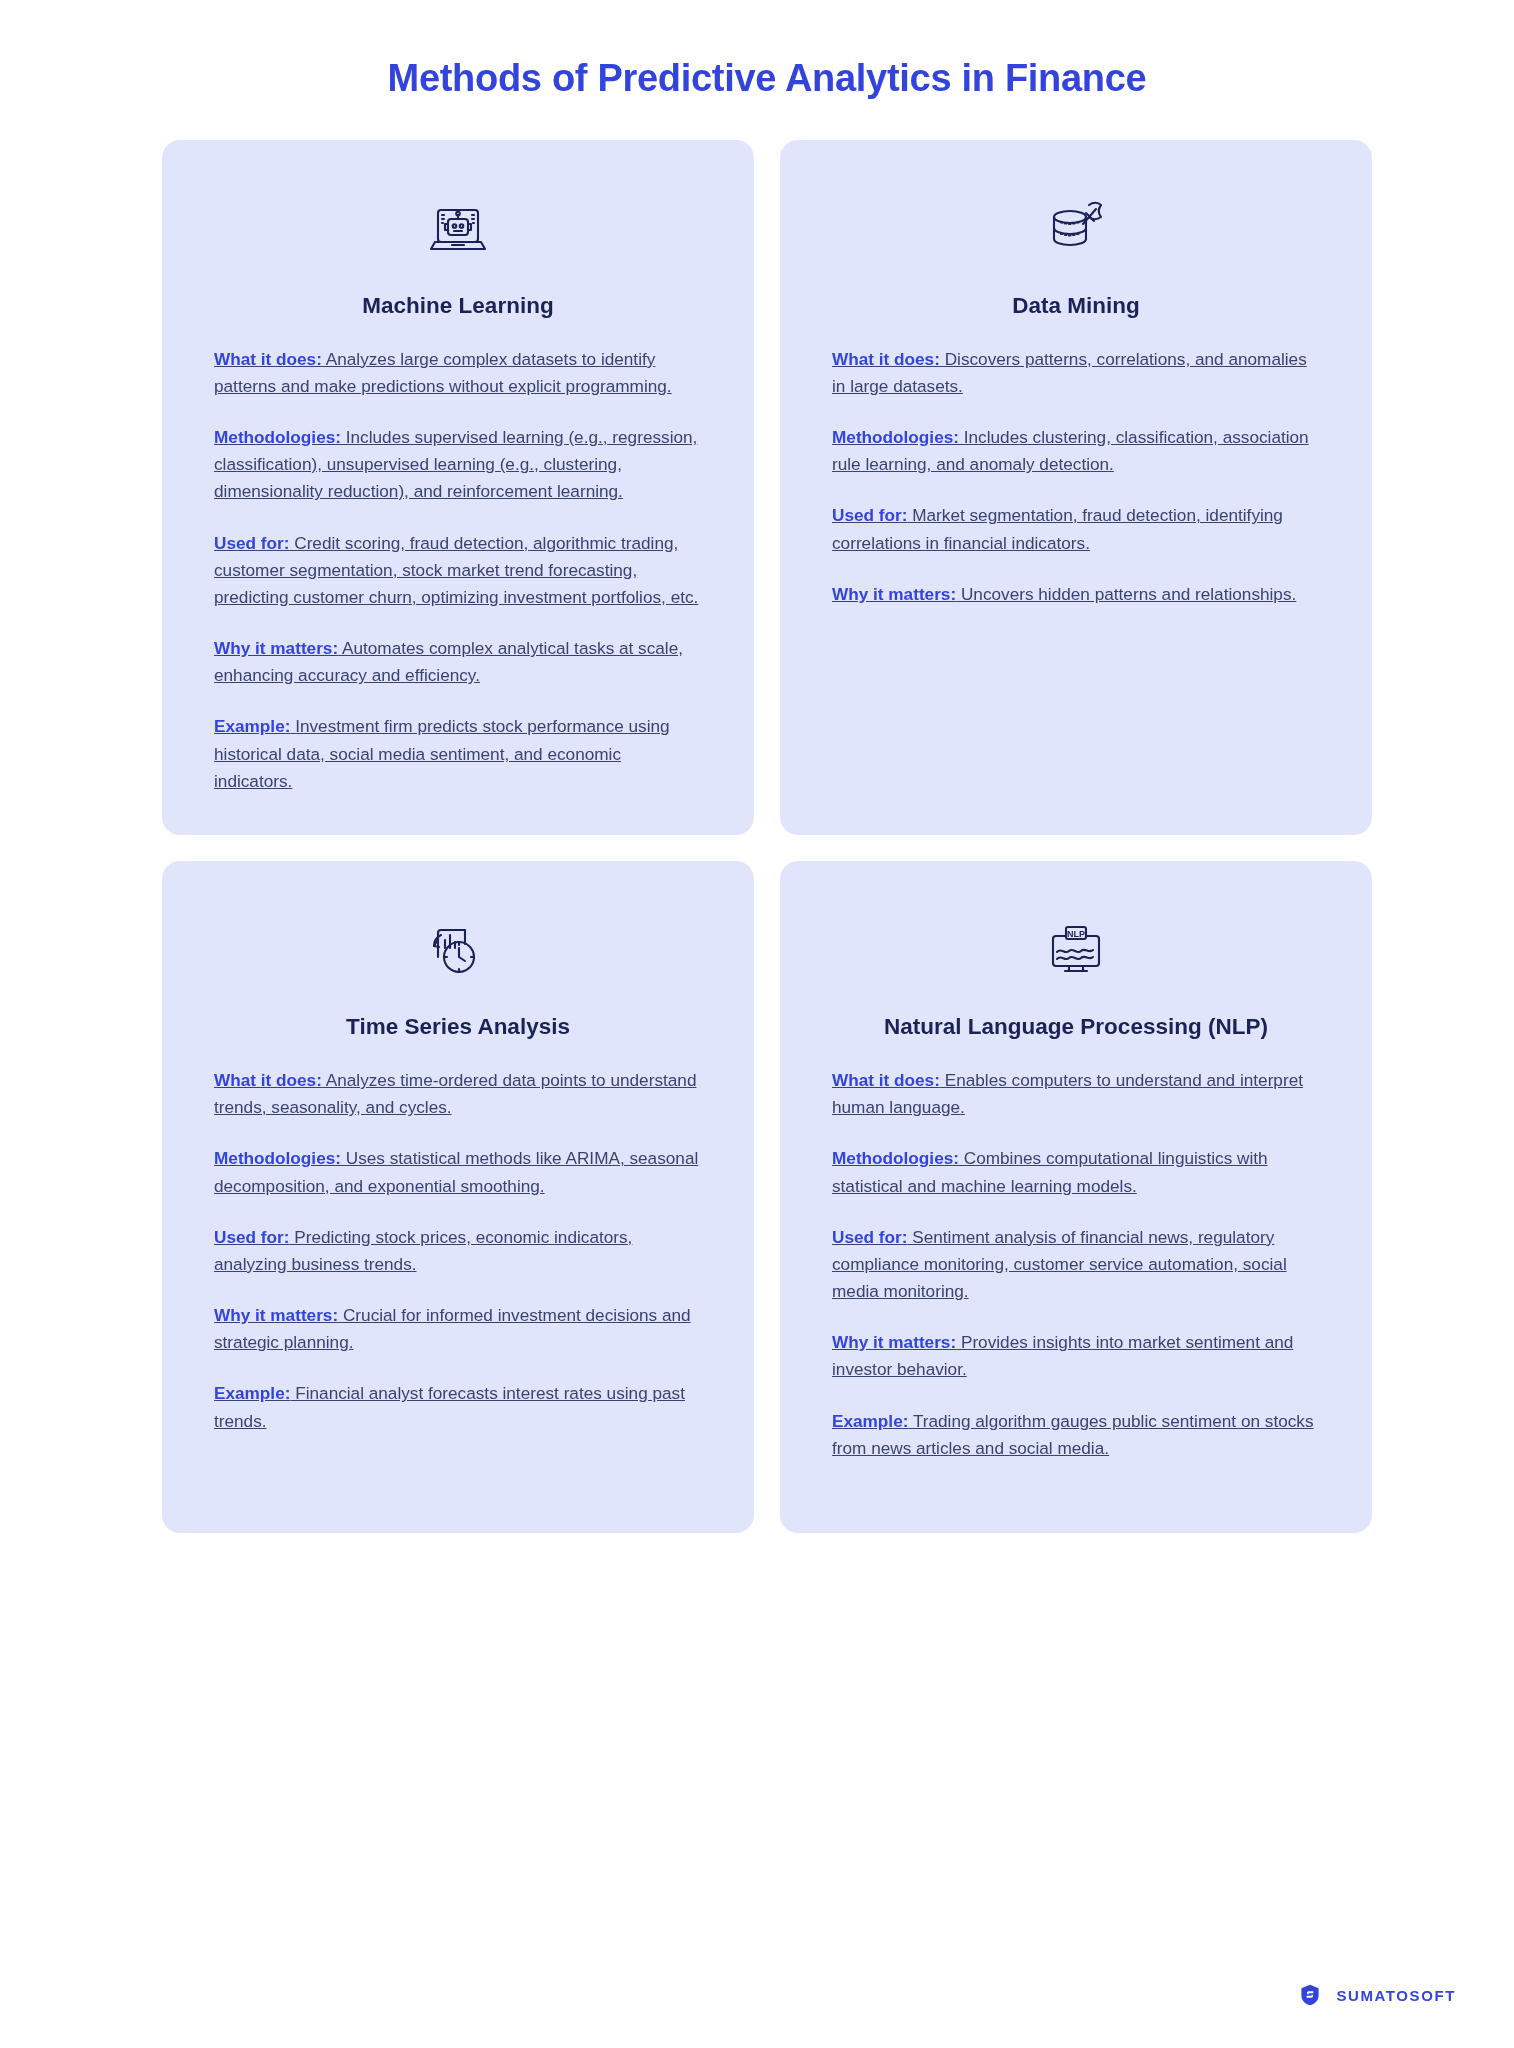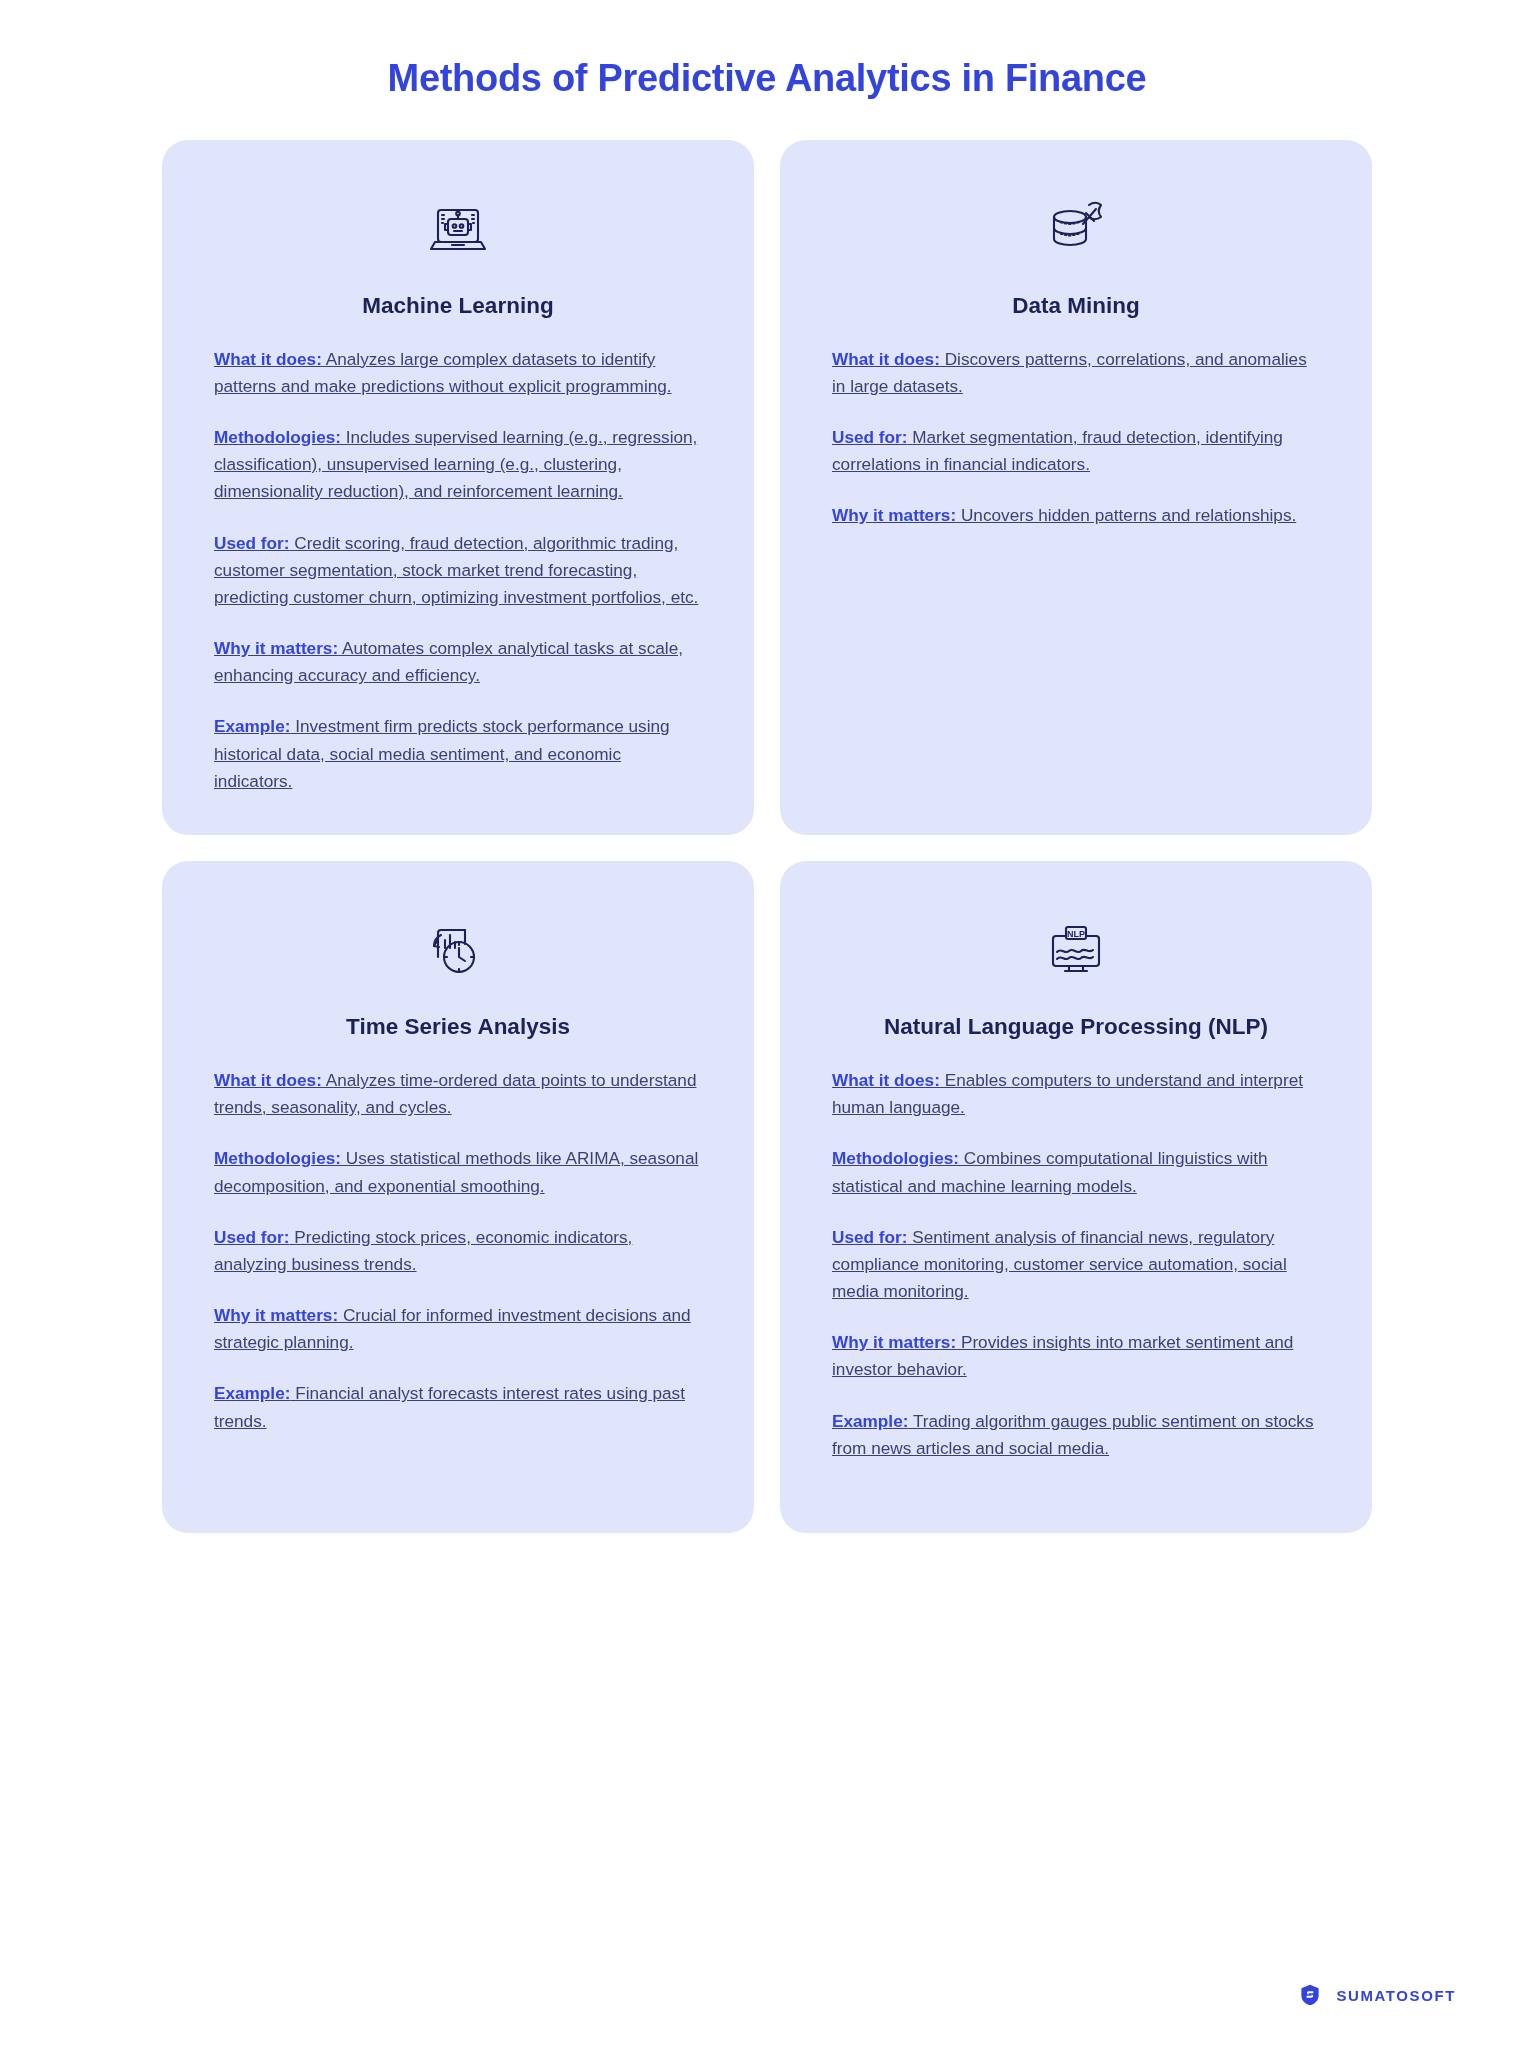--- a/index.html
+++ b/index.html
@@ -37,21 +37,21 @@
     display: grid;
     grid-template-columns: 592px 592px;
     column-gap: 26px;
     row-gap: 26px;
     justify-content: center;
     padding: 0 140px;
     box-sizing: border-box;
   }
   .card {
     background: #e1e5fb;
-    border-radius: 26px;
+    border-radius: 18px;
     padding: 44px 52px 40px 52px;
     box-sizing: border-box;
     display: flex;
     flex-direction: column;
   }
   .card-icon {
     height: 92px;
     display: flex;
     align-items: center;
     justify-content: center;
@@ -155,20 +155,21 @@
           <path d="M22 29.5h1.5M26 30.5h1.5M30 31h1.5M34 30.5h1.5M38 29.5h1.5"></path>
           <path d="M22 41h1.5M26 42h1.5M30 42.5h1.5M34 42h1.5M38 41h1.5"></path>
           <path d="M44 31 L57 16"></path>
           <path d="M50 12c4-3 9-3 12 0-3 4-3 8 0 12-4 3-9 3-12 0"></path>
           <path d="M47 20l8 8"></path>
         </svg>
       </div>
       <h2 class="card-title">Data Mining</h2>
       <div class="card-body">
         <p class="para"><span class="lbl">What it does:</span><span> Discovers patterns, correlations, and anomalies in large datasets.</span></p>
+        <p class="para"><span class="lbl">Methodologies:</span><span> Includes clustering, classification, association rule learning, and anomaly detection.</span></p>
         <p class="para"><span class="lbl">Used for:</span><span> Market segmentation, fraud detection, identifying correlations in financial indicators.</span></p>
         <p class="para"><span class="lbl">Why it matters:</span><span> Uncovers hidden patterns and relationships.</span></p>
       </div>
     </div>
 
     <div class="card row2">
       <div class="card-icon">
         <svg width="74" height="74" viewBox="0 0 74 74" fill="none" stroke="#1b2356" stroke-width="2.1" stroke-linecap="round" stroke-linejoin="round">
           <path d="M44 16H20a3 3 0 0 0-3 3v24"></path>
           <path d="M44 16v14"></path>

